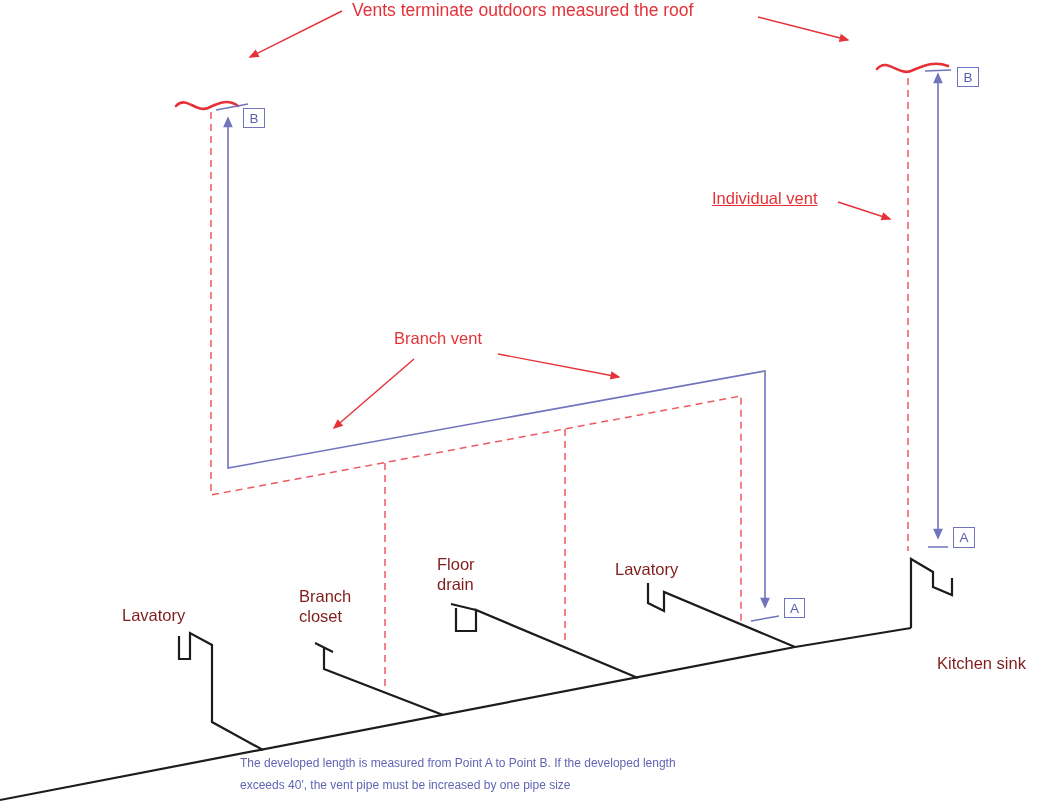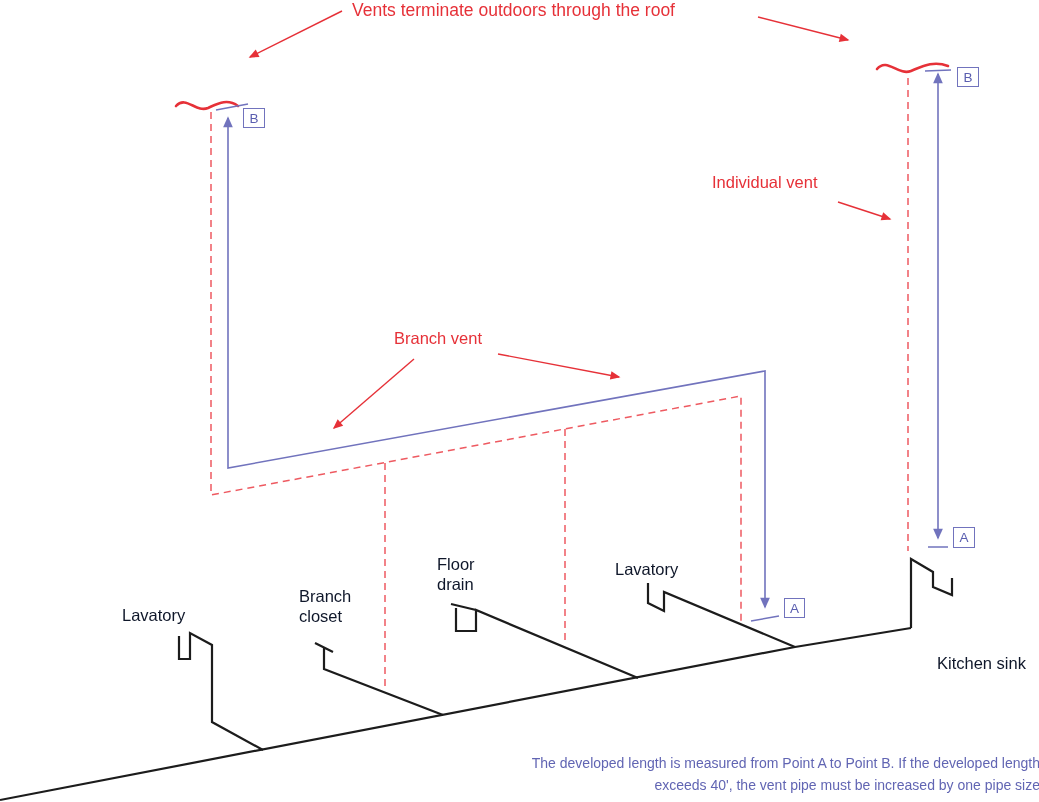--- a/index.html
+++ b/index.html
@@ -12,25 +12,25 @@
   .blk{stroke:#1c1c1c;stroke-width:2.2;fill:none;stroke-linejoin:miter;stroke-linecap:butt;}
   .bl{stroke:#7173bd;stroke-width:1.6;fill:none;}
   .tick{stroke:#7173bd;stroke-width:1.5;fill:none;}
   .rl{stroke:#e63138;stroke-width:1.4;fill:none;}
   .rd{stroke:#ee5a61;stroke-width:1.5;fill:none;stroke-dasharray:7 5;}
   .sq{stroke:#e63138;stroke-width:2.6;fill:none;stroke-linecap:round;}
   
   .lbl{position:absolute;white-space:pre-line;line-height:20px;}
   .red{color:#e63138;font-size:16.5px;}
   .roof-note{font-size:17.5px;white-space:nowrap;}
-  .blk-t{color:#0f172a;font-size:16.5px;}
+  .blk-t{color:#7f1d1d;font-size:16.5px;}
   .nowrap{white-space:nowrap;}
   .caption{
-    position:absolute;left:240px;top:752px;width:800px;text-align:right;
-    color:#6165b3;font-size:14px;line-height:22px;white-space:pre-line;
+    position:absolute;left:240px;top:752px;width:800px;text-align:left;
+    color:#6165b3;font-size:12px;line-height:22px;white-space:pre-line;
   }
   .pt-box{
     position:absolute;box-sizing:border-box;border:1.6px solid #7173bd;background:#fff;
     color:#5a5eb0;font-size:13.5px;display:flex;align-items:center;justify-content:center;
   }
 </style>
 </head>
 <body>
 
 <div class="stage">
@@ -68,22 +68,22 @@
     <path class="tick" d="M751,621 L779,616"></path>
     <path class="tick" d="M928,547 L948,547"></path>
 
     <path class="rl" d="M342,11 L250,57" marker-end="url(#ah-red)"></path>
     <path class="rl" d="M758,17 L848,40" marker-end="url(#ah-red)"></path>
     <path class="rl" d="M838,202 L890,219" marker-end="url(#ah-red)"></path>
     <path class="rl" d="M414,359 L334,428" marker-end="url(#ah-red)"></path>
     <path class="rl" d="M498,354 L619,377" marker-end="url(#ah-red)"></path>
   </svg>
 
-  <div class="lbl red roof-note" style="left:352px;top:0px;">Vents terminate outdoors through the roof</div>
-  <div class="lbl red nowrap" style="left:712px;top:172px;">Individual vent</div>
+  <div class="lbl red roof-note" style="left:352px;top:0px;">Vents terminate outdoors measured the roof</div>
+  <div class="lbl red nowrap" style="left:712px;top:188px;text-decoration:underline;">Individual vent</div>
   <div class="lbl red nowrap" style="left:394px;top:328px;">Branch vent</div>
 
   <div class="lbl blk-t nowrap" style="left:122px;top:605px;text-align:center;">Lavatory</div>
   <div class="lbl blk-t" style="left:299px;top:586px;">Branch
 closet</div>
   <div class="lbl blk-t" style="left:437px;top:554px;">Floor
 drain</div>
   <div class="lbl blk-t nowrap" style="left:615px;top:559px;">Lavatory</div>
   <div class="lbl blk-t nowrap" style="left:937px;top:610px;margin-top:43px;">Kitchen sink</div>
 

